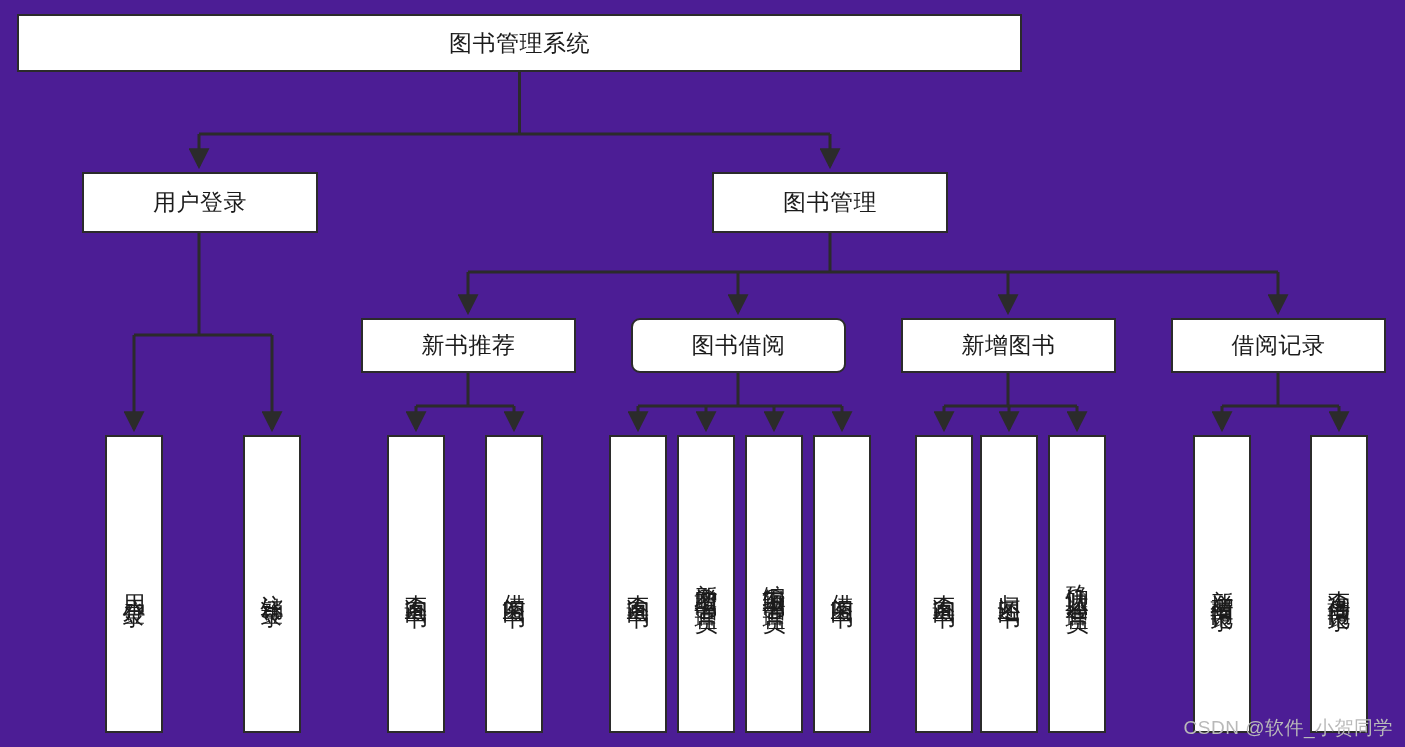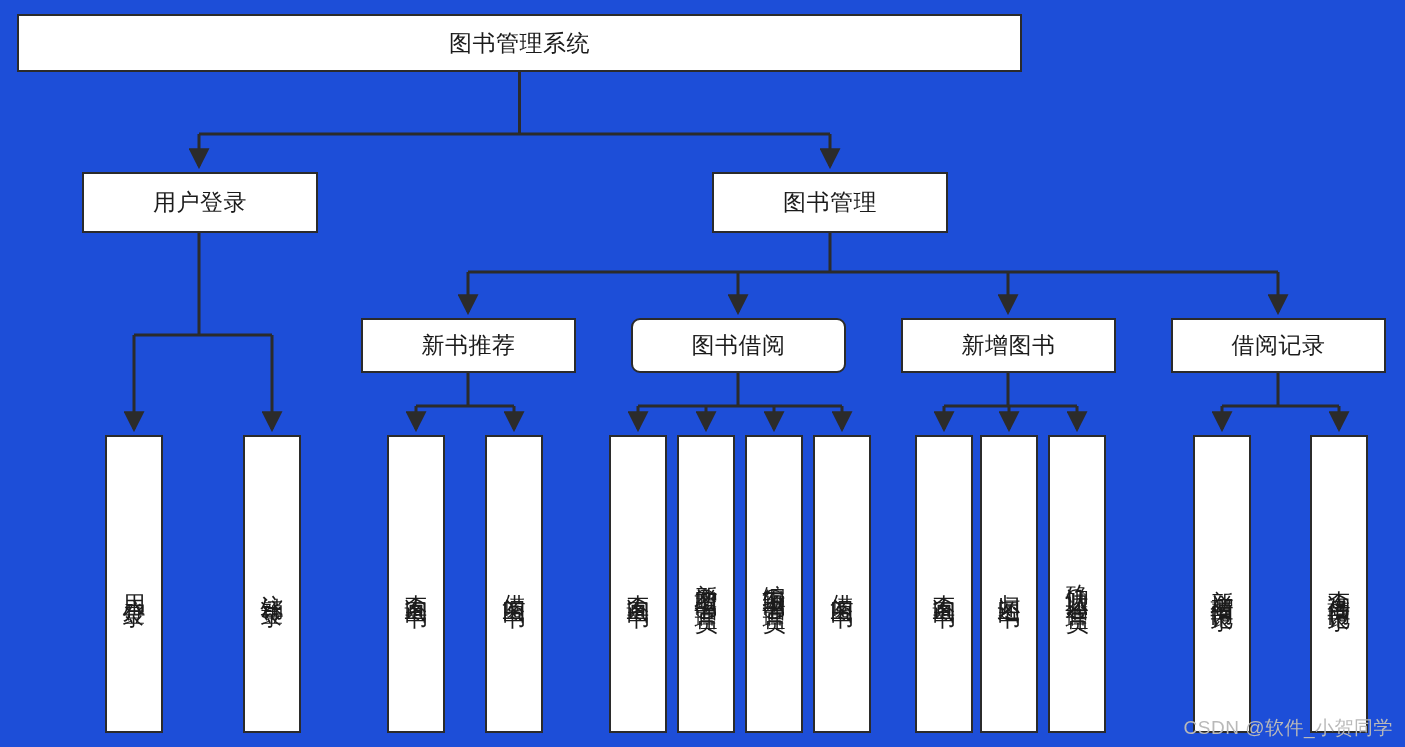--- a/index.html
+++ b/index.html
@@ -7,21 +7,21 @@
     padding: 0;
     background: #ffffff;
   }
   body {
     font-family: "Liberation Sans", "DejaVu Sans", sans-serif;
   }
   #canvas {
     position: relative;
     width: 1405px;
     height: 747px;
-    background: #1d4ed8;
+    background: #4c1d95;
     overflow: hidden;
     text-align: right;
   }
   .node {
     position: absolute;
     box-sizing: border-box;
     border: 2.5px solid #2b2b2b;
     background: #ffffff;
     display: flex;
     align-items: center;

